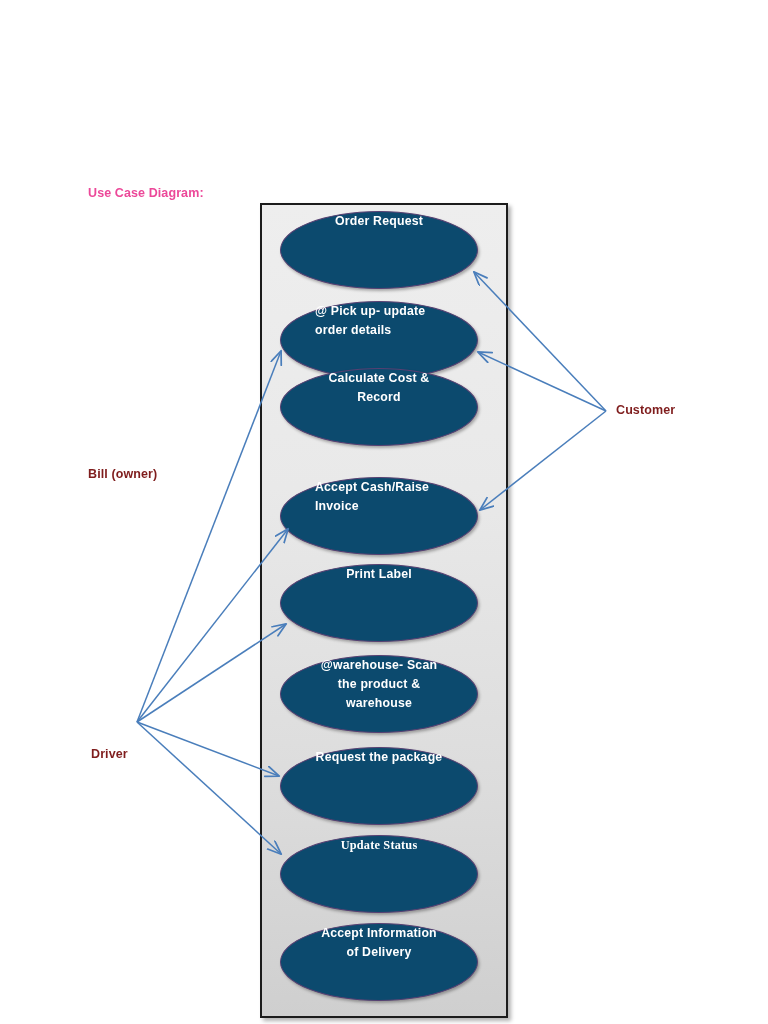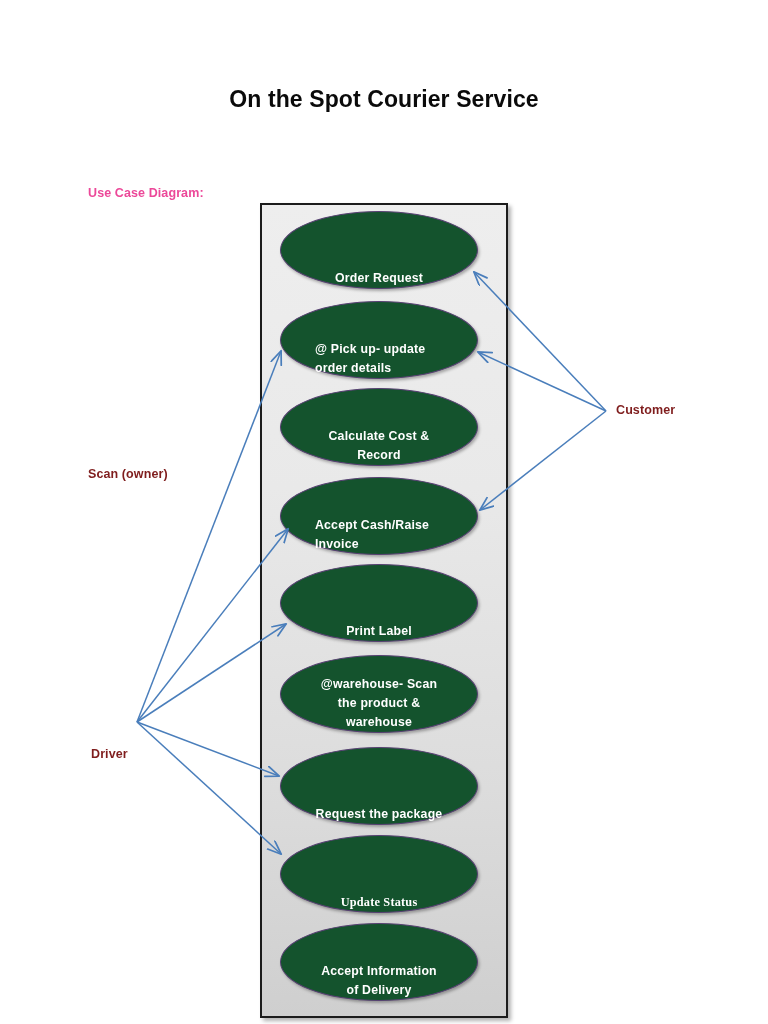--- a/index.html
+++ b/index.html
@@ -60,26 +60,26 @@
     box-sizing: border-box;
     box-shadow: 3px 3px 4px rgba(0,0,0,0.30);
   }
 
   
   .usecase {
     position: absolute;
     width: 198px;
     height: 78px;
     border-radius: 50% / 50%;
-    background: #14532d;
+    background: #0c4a6e;
     border: 1.6px solid #574072;
     box-sizing: border-box;
     box-shadow: 1.5px 2px 3px rgba(0,0,0,0.30);
     display: flex;
-    align-items: flex-end;
+    align-items: flex-start;
     z-index: 3;
   }
   .usecase .uc-label {
     width: 100%;
     color: #ffffff;
     font-size: 12.3px;
     font-weight: bold;
     line-height: 19px;
     letter-spacing: 0.2px;
     padding: 0 22px;
@@ -108,35 +108,34 @@
     height: 1024px;
     z-index: 4;
     pointer-events: none;
   }
 </style>
 </head>
 <body>
 
 <div id="page">
 
-  <div class="doc-title">On the Spot Courier Service</div>
 
   <div class="section-caption">Use Case Diagram:</div>
 
   <div class="system-boundary"></div>
 
   <div id="usecase-layer">
       <div class="usecase uc-center" style="left: 280px; top: 211px;">
         <div class="uc-label">Order Request</div>
       </div>
       <div class="usecase uc-left" style="left: 280px; top: 301px;">
         <div class="uc-label">@ Pick up- update
 order details</div>
       </div>
-      <div class="usecase uc-center" style="left: 280px; top: 388px;">
+      <div class="usecase uc-center" style="left: 280px; top: 368px;">
         <div class="uc-label">Calculate Cost &amp;
 Record</div>
       </div>
       <div class="usecase uc-left" style="left: 280px; top: 477px;">
         <div class="uc-label">Accept Cash/Raise
 Invoice</div>
       </div>
       <div class="usecase uc-center" style="left: 280px; top: 564px;">
         <div class="uc-label">Print Label</div>
       </div>
@@ -170,17 +169,17 @@
         <line x1="137" y1="722" x2="281" y2="351" stroke="#4a7ebb" stroke-width="1.5" marker-end="url(#arrowhead)"></line>
         <line x1="137" y1="722" x2="288" y2="529" stroke="#4a7ebb" stroke-width="1.5" marker-end="url(#arrowhead)"></line>
         <line x1="137" y1="722" x2="286" y2="624" stroke="#4a7ebb" stroke-width="1.5" marker-end="url(#arrowhead)"></line>
         <line x1="137" y1="722" x2="279" y2="776" stroke="#4a7ebb" stroke-width="1.5" marker-end="url(#arrowhead)"></line>
         <line x1="137" y1="722" x2="281" y2="854" stroke="#4a7ebb" stroke-width="1.5" marker-end="url(#arrowhead)"></line>
       </g>
   </svg>
 
   <div id="actor-layer">
       <div class="actor-label" style="left: 616px; top: 403px;">Customer</div>
-      <div class="actor-label" style="left: 88px; top: 467px;">Scan (owner)</div>
+      <div class="actor-label" style="left: 88px; top: 467px;">Bill (owner)</div>
       <div class="actor-label" style="left: 91px; top: 714px; margin-top: 33px;">Driver</div>
     </div>
 
 </div>
 
 </body></html>

